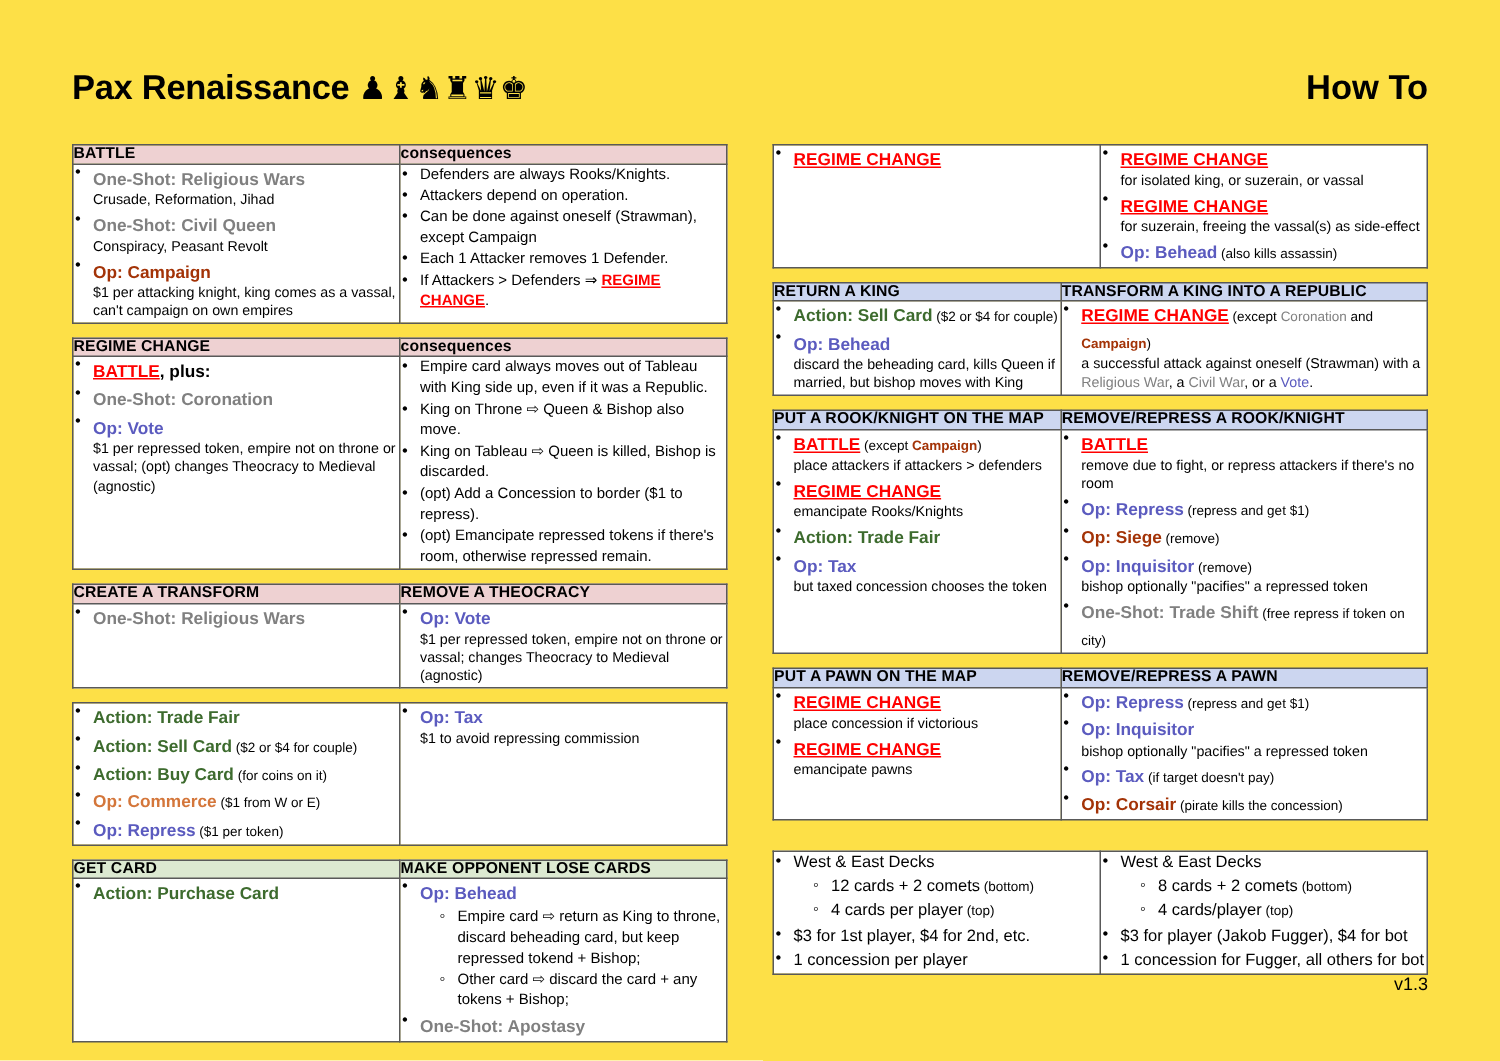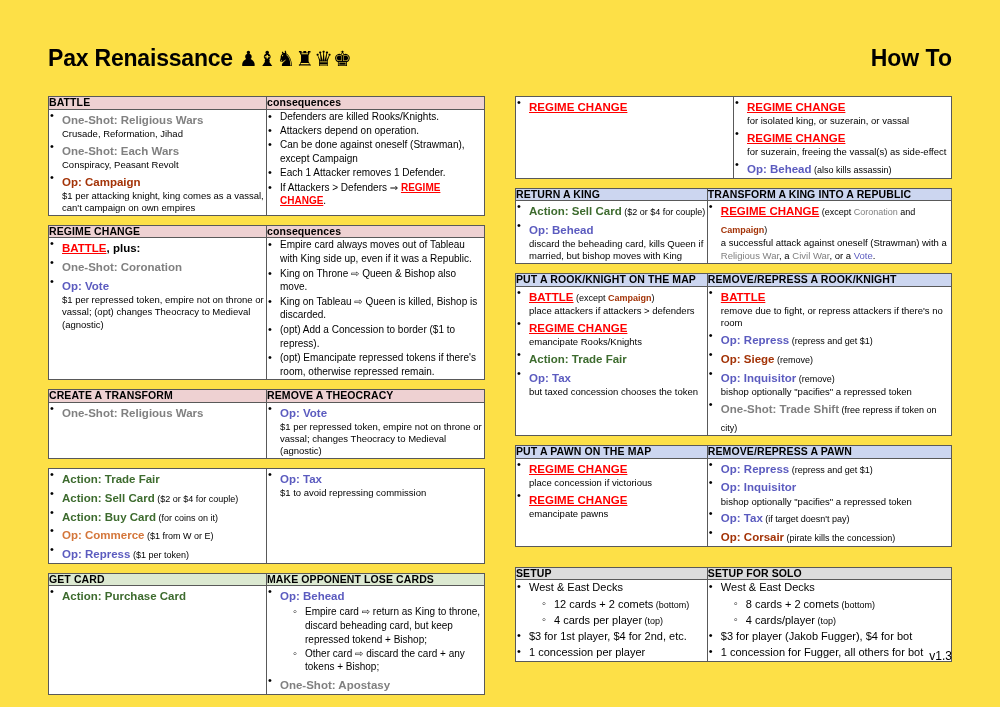--- a/index.html
+++ b/index.html
@@ -131,27 +131,27 @@
       <table class="t pink">
         <tbody>
             <tr>
           <th class="hd" style="width:50%">BATTLE</th>
           <th class="hd" style="width:50%">consequences</th>
         </tr>
         <tr>
           <td class="bd">
             <ul class="l1">
               <li><span class="hl c-oneshot">One-Shot: Religious Wars</span><span class="sub">Crusade, Reformation, Jihad</span></li>
-              <li><span class="hl c-oneshot">One-Shot: Each Wars</span><span class="sub">Conspiracy, Peasant Revolt</span></li>
+              <li><span class="hl c-oneshot">One-Shot: Civil Queen</span><span class="sub">Conspiracy, Peasant Revolt</span></li>
               <li><span class="hl c-opred">Op: Campaign</span><span class="sub">$1 per attacking knight, king comes as a vassal, can't campaign on own empires</span></li>
             </ul>
           </td>
           <td class="bd">
             <ul class="l1">
-              <li class="plain">Defenders are killed Rooks/Knights.</li>
+              <li class="plain">Defenders are always Rooks/Knights.</li>
               <li class="plain">Attackers depend on operation.</li>
               <li class="plain">Can be done against oneself (Strawman), except Campaign</li>
               <li class="plain">Each 1 Attacker removes 1 Defender.</li>
               <li class="plain"><span>If Attackers &gt; Defenders</span> <span class="arrow">⇒</span> <span class="c-regime">REGIME CHANGE</span><span>.</span></li>
             </ul>
           </td>
         </tr>
       </tbody>
         </table>
 
@@ -348,24 +348,20 @@
               <li><span class="hl c-op">Op: Tax</span><span class="note"> (if target doesn't pay)</span></li>
               <li><span class="hl c-opred">Op: Corsair</span><span class="note"> (pirate kills the concession)</span></li>
             </ul>
           </td>
         </tr>
       </tbody>
         </table>
 
       <table class="t gray" style="margin-top:20px">
         <tbody>
-            <tr>
-          <th class="hd" style="width:44%">SETUP</th>
-          <th class="hd" style="width:56%">SETUP FOR SOLO</th>
-        </tr>
         <tr>
           <td class="bd">
             <ul class="l1">
               <li class="plain-b"><span>West &amp; East Decks</span>
                 <ul class="l2">
                   <li class="plain-b"><span>12 cards + 2 comets</span><span class="note"> (bottom)</span></li>
                   <li class="plain-b"><span>4 cards per player</span><span class="note"> (top)</span></li>
                 </ul>
               </li>
               <li class="plain-b">$3 for 1st player, $4 for 2nd, etc.</li>

